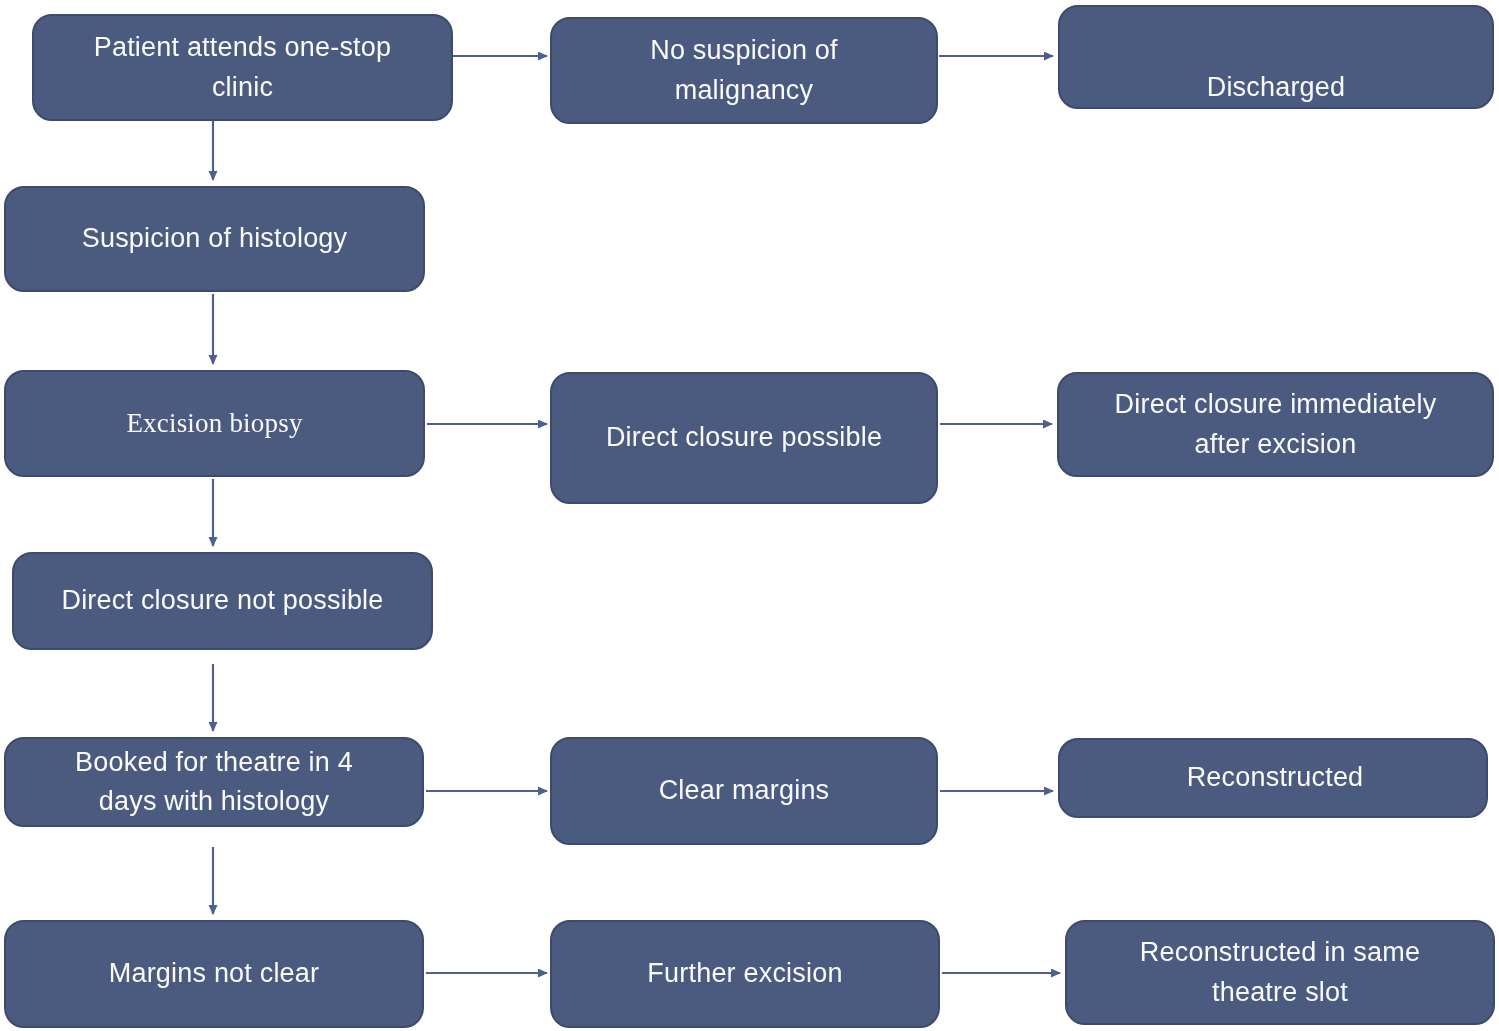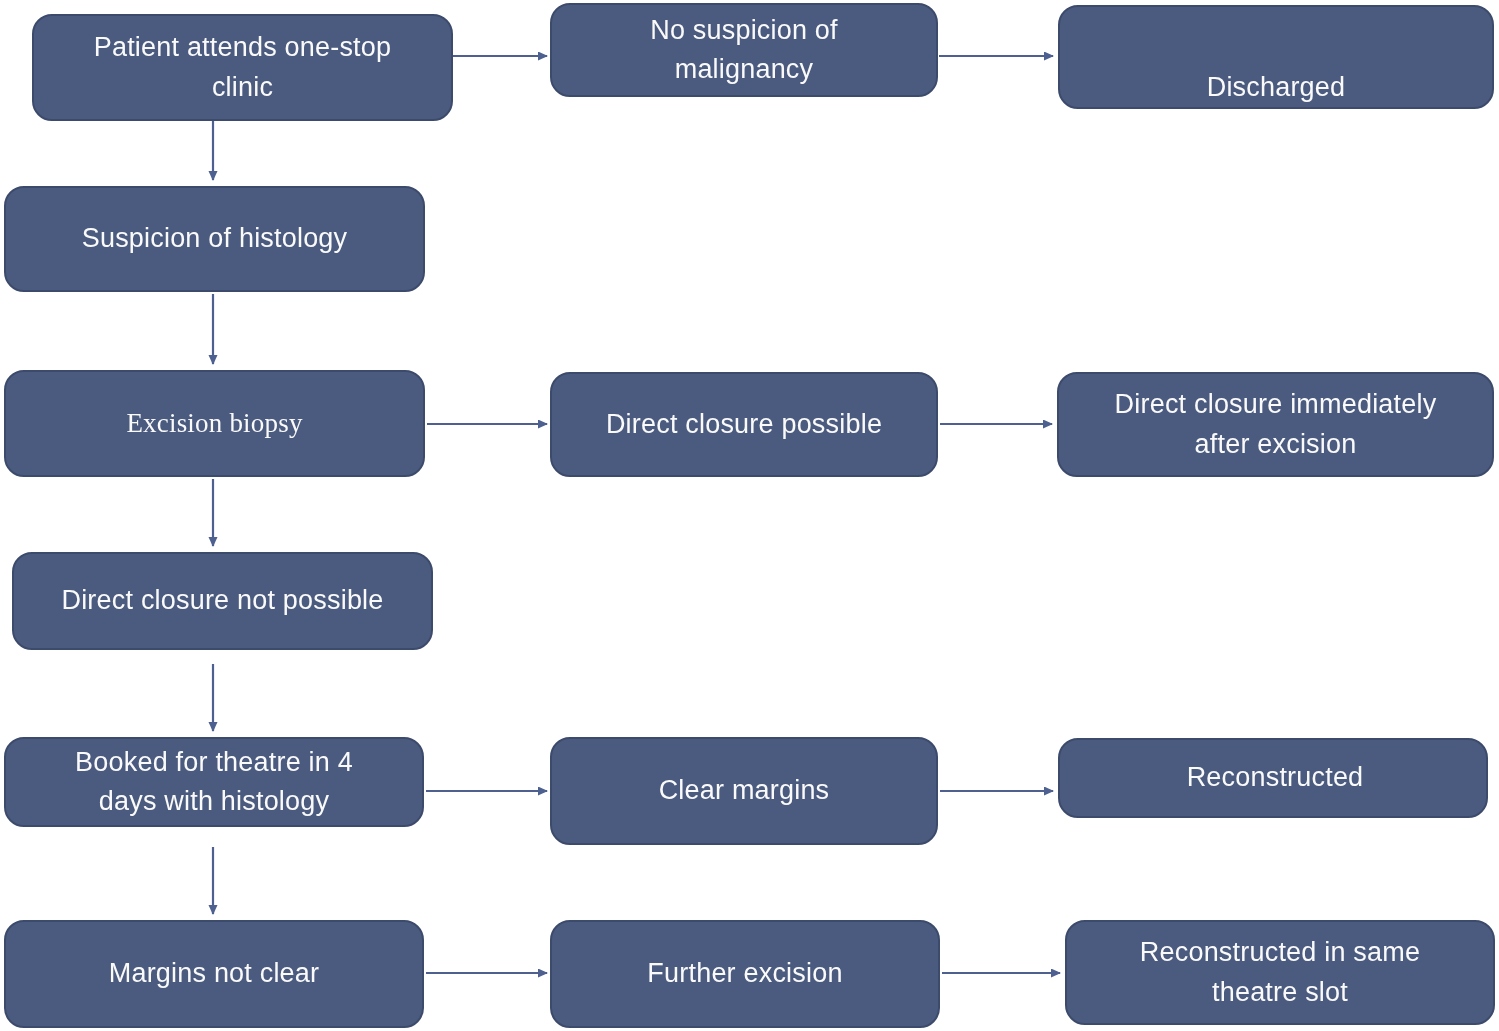--- a/index.html
+++ b/index.html
@@ -75,36 +75,36 @@
     <line x1="213" y1="294" x2="213" y2="364" marker-end="url(#arrowhead)"></line>
     <line x1="213" y1="479" x2="213" y2="546" marker-end="url(#arrowhead)"></line>
     <line x1="213" y1="664" x2="213" y2="731" marker-end="url(#arrowhead)"></line>
     <line x1="213" y1="847" x2="213" y2="914" marker-end="url(#arrowhead)"></line>
   </svg>
 
   <div class="node" style="left:4px; top:14px; width:421px; height:107px;margin-left:28px;">
     <span class="node-label">Patient attends one-stop
 clinic</span>
   </div>
-  <div class="node" style="left:550px; top:3px; width:388px; height:94px;">
+  <div class="node" style="left:550px; top:17px; width:388px; height:107px;">
     <span class="node-label">No suspicion of
 malignancy</span>
   </div>
   <div class="node" style="left:1058px; top:5px; width:436px; height:104px;align-items:flex-end;">
     <span class="node-label">Discharged</span>
   </div>
 
   <div class="node" style="left:4px; top:186px; width:421px; height:106px;">
     <span class="node-label">Suspicion of histology</span>
   </div>
 
   <div class="node" style="left:4px; top:370px; width:421px; height:107px;font-family:Liberation Serif, serif;">
     <span class="node-label">Excision biopsy</span>
   </div>
-  <div class="node" style="left:550px; top:372px; width:388px; height:105px;">
+  <div class="node" style="left:550px; top:372px; width:388px; height:132px;">
     <span class="node-label">Direct closure possible</span>
   </div>
   <div class="node" style="left:1057px; top:372px; width:437px; height:105px;">
     <span class="node-label">Direct closure immediately
 after excision</span>
   </div>
 
   <div class="node" style="left:4px; top:552px; width:421px; height:98px;margin-left:8px;">
     <span class="node-label">Direct closure not possible</span>
   </div>

